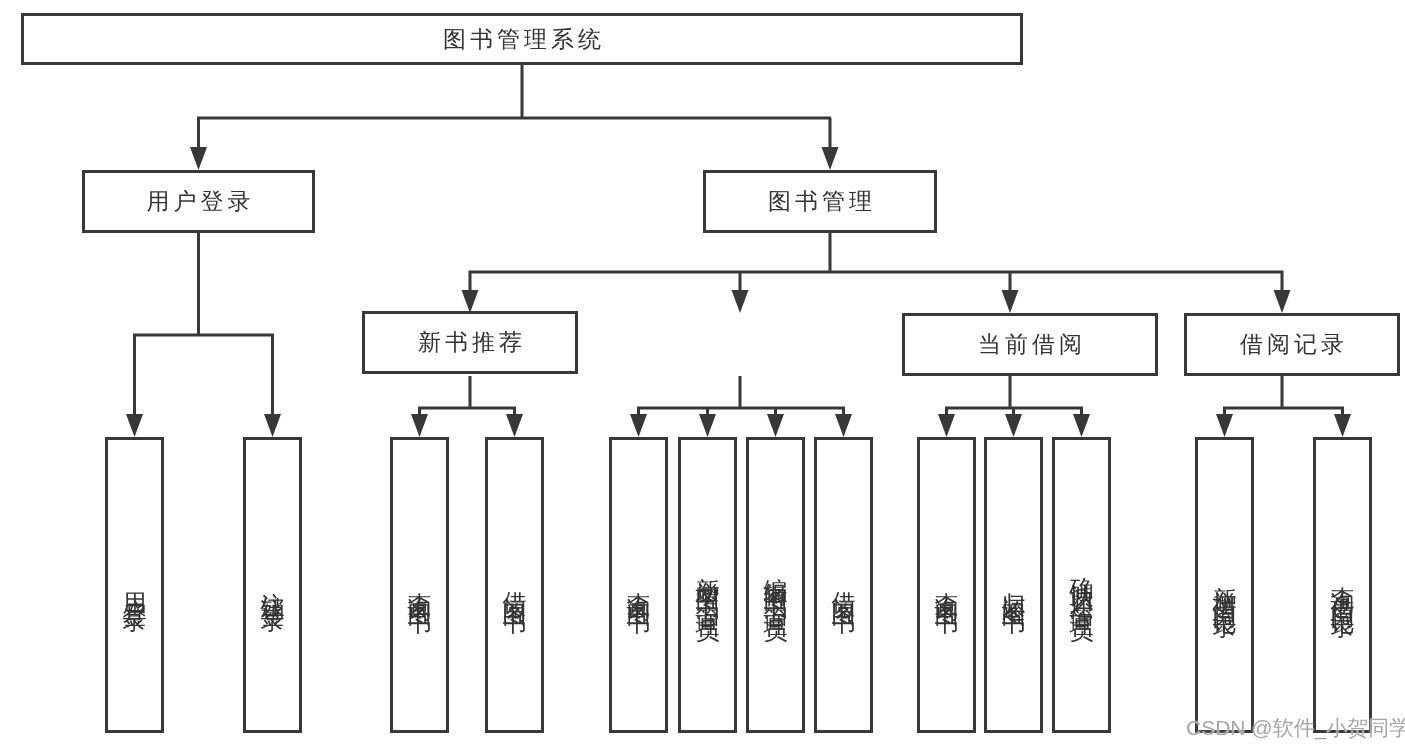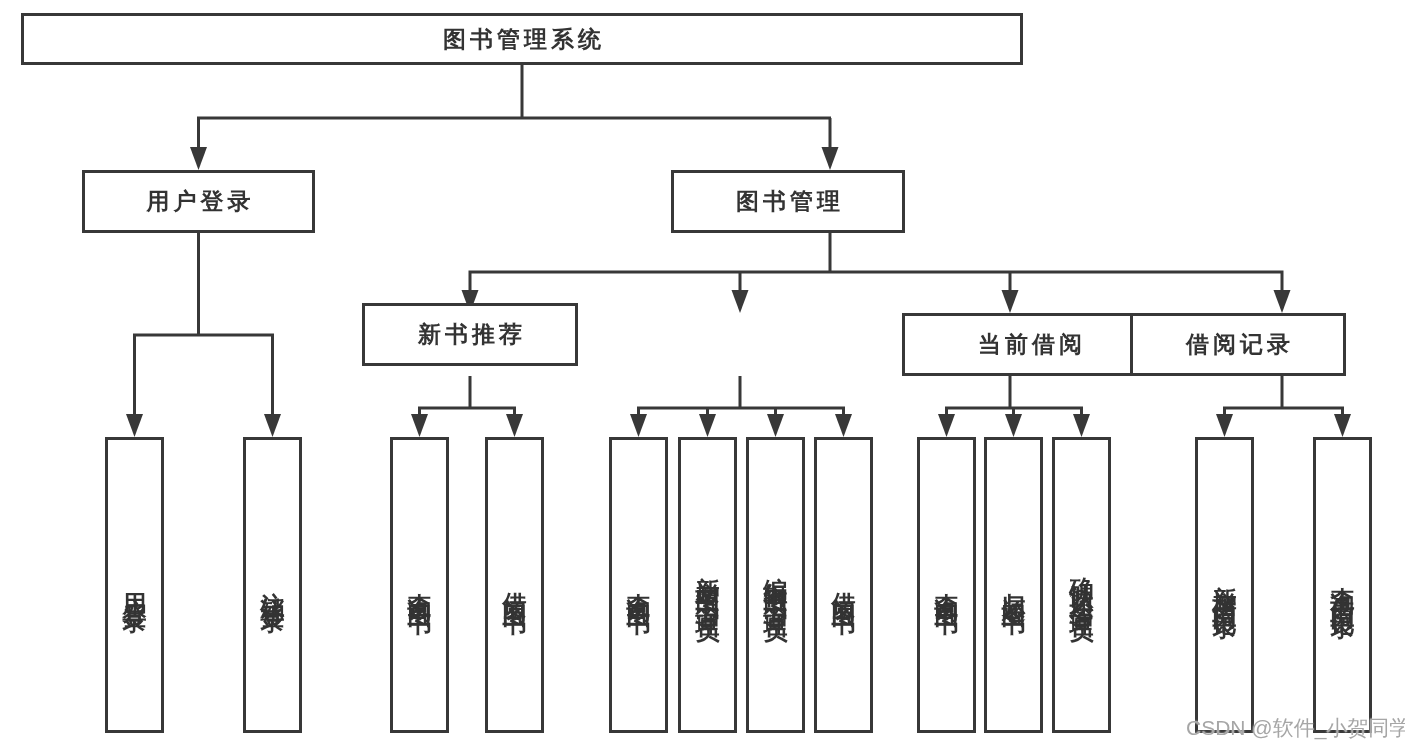--- a/index.html
+++ b/index.html
@@ -14,21 +14,20 @@
   .node{
     position:absolute;
     box-sizing:border-box;
     border:3px solid #383838;
     background:#ffffff;
     display:flex;
     align-items:center;
     justify-content:center;
     color:#333333;
     z-index:2;
-    font-weight:bold;
   }
   .node.h span{
     font-size:23px;
     letter-spacing:4px;
     text-indent:4px;
     white-space:nowrap;
   }
   .node.v span{
     writing-mode:vertical-rl;
     font-size:24px;
@@ -98,31 +97,31 @@
     </g>
   </svg>
 
   <div class="node h" style="left:21px;top:13px;width:1002px;height:52px">
     <span>图书管理系统</span>
   </div>
 
   <div class="node h" style="left:82px;top:170px;width:233px;height:63px">
     <span>用户登录</span>
   </div>
-  <div class="node h" style="left:671px;top:170px;width:234px;height:63px">
+  <div class="node h" style="left:703px;top:170px;width:234px;height:63px">
     <span>图书管理</span>
   </div>
 
-  <div class="node h" style="left:362px;top:303px;width:216px;height:63px">
+  <div class="node h" style="left:362px;top:311px;width:216px;height:63px">
     <span>新书推荐</span>
   </div>
   <div class="node h" style="left:902px;top:313px;width:256px;height:63px">
     <span>当前借阅</span>
   </div>
-  <div class="node h" style="left:1130px;top:313px;width:216px;height:63px">
+  <div class="node h" style="left:1184px;top:313px;width:216px;height:63px">
     <span>借阅记录</span>
   </div>
 
   <div class="node v" style="left:105px;top:437px;width:59px;height:296px">
     <span>用户登录</span>
   </div>
   <div class="node v" style="left:243px;top:437px;width:59px;height:296px">
     <span>注销登录</span>
   </div>
 

